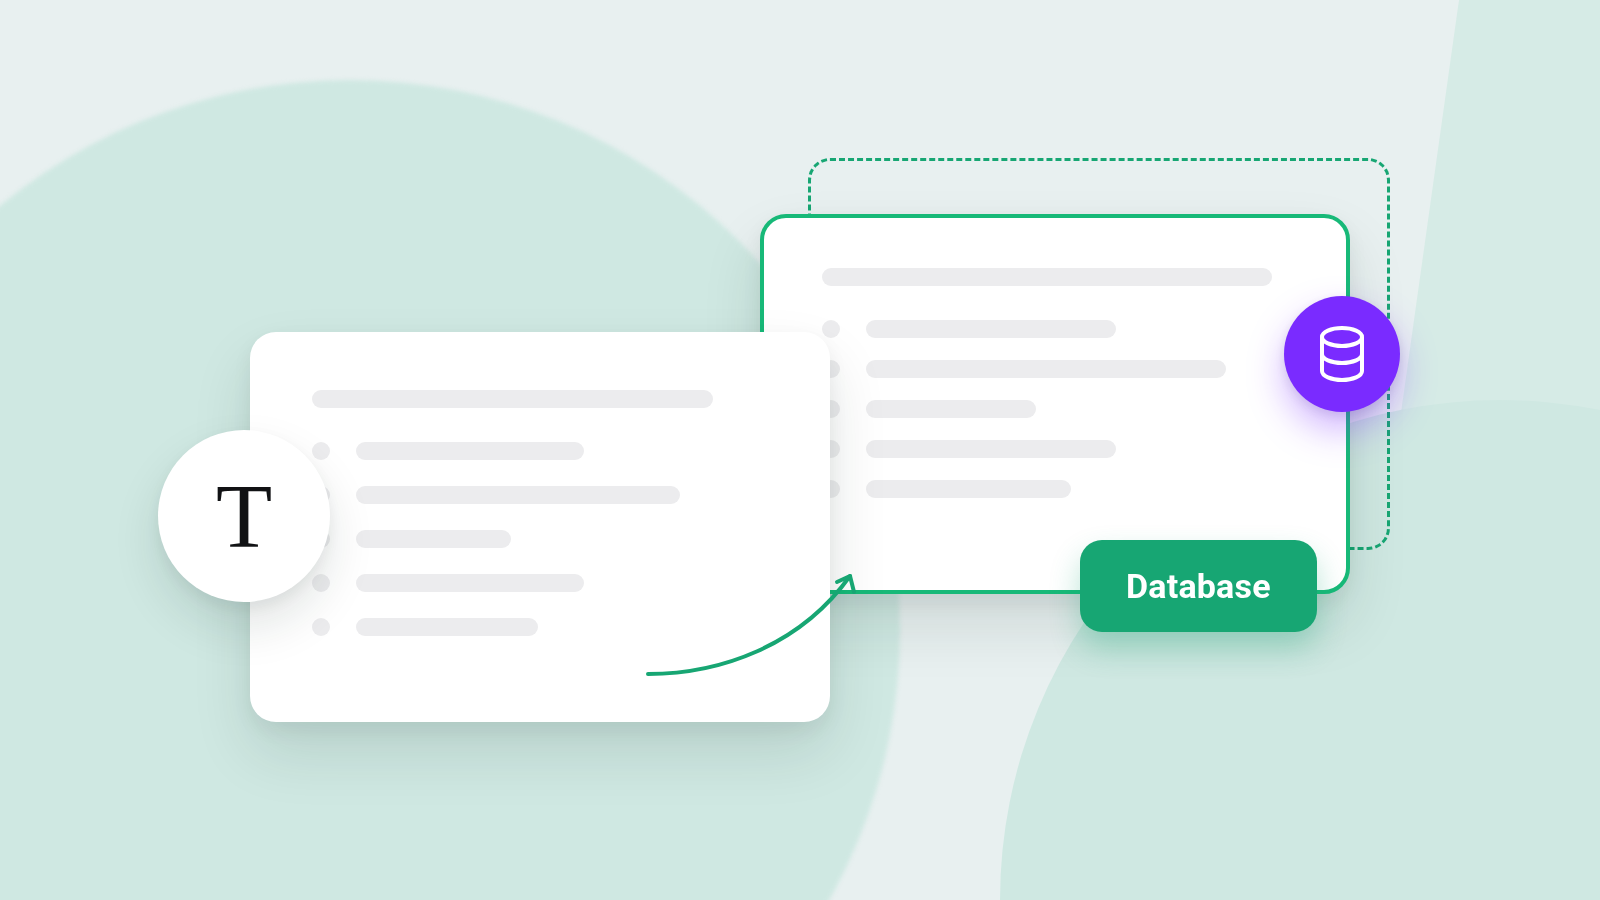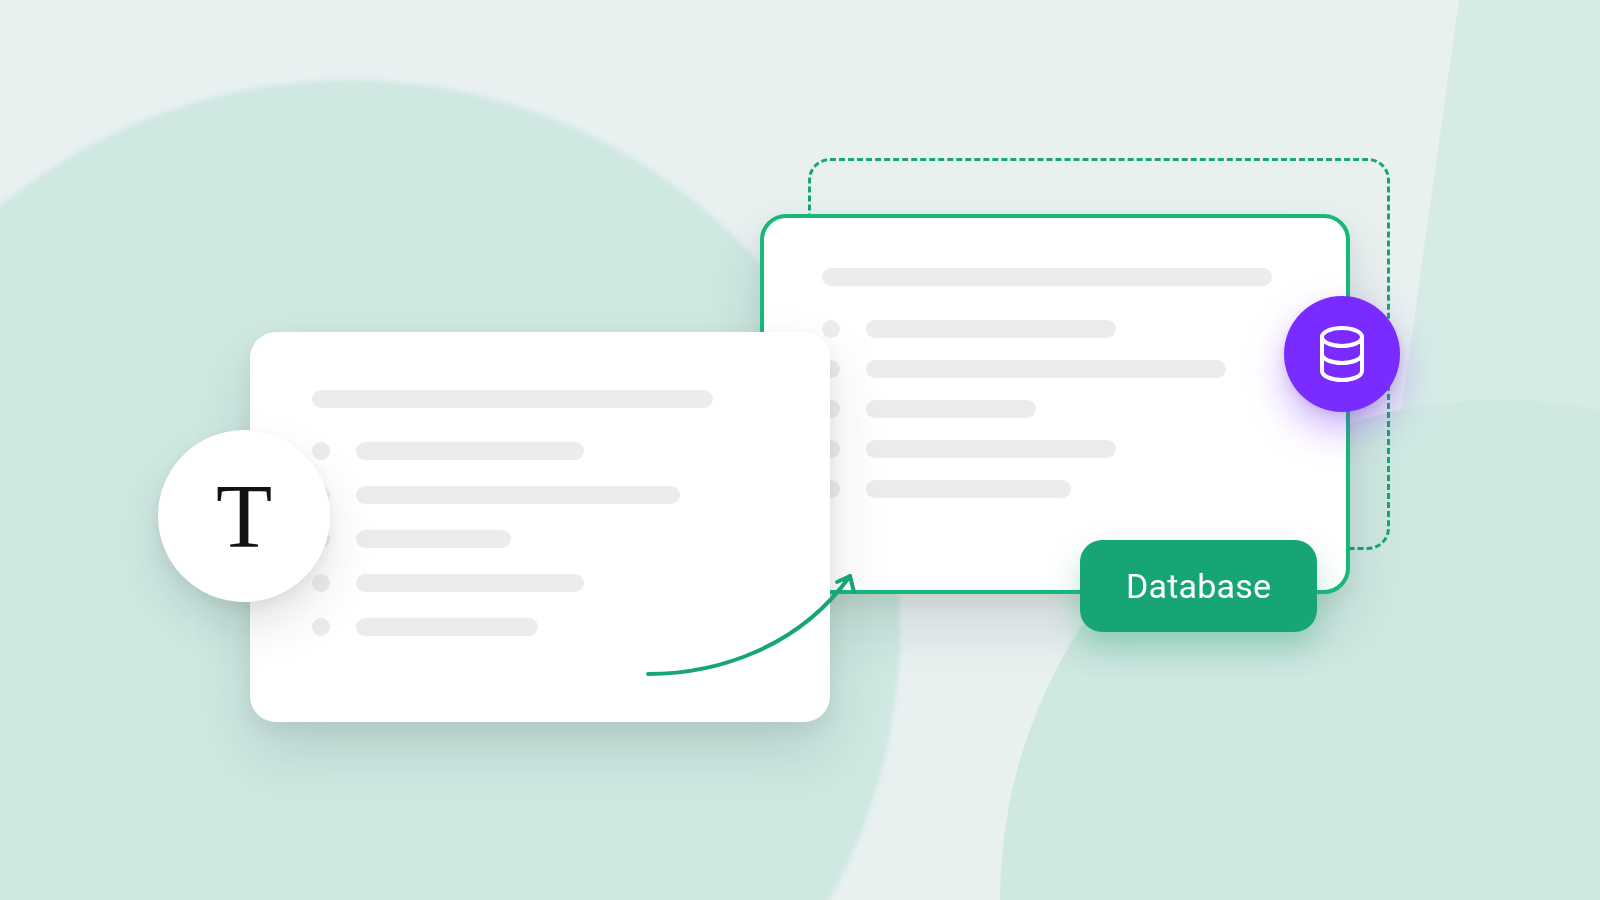--- a/index.html
+++ b/index.html
@@ -145,21 +145,21 @@
   .db-icon-circle svg { display: block; }
 
   
   .db-label {
     position: absolute;
     left: 1080px;
     top: 540px;
     background: #17a673;
     color: #ffffff;
     font-size: 34px;
-    font-weight: 400;
+    font-weight: 700;
     padding: 26px 46px;
     border-radius: 22px;
     box-shadow: 0 16px 30px rgba(23,166,115,0.3);
     letter-spacing: 0.2px;
   }
 
   
   .arrow-wrap {
     position: absolute;
     left: 640px;

